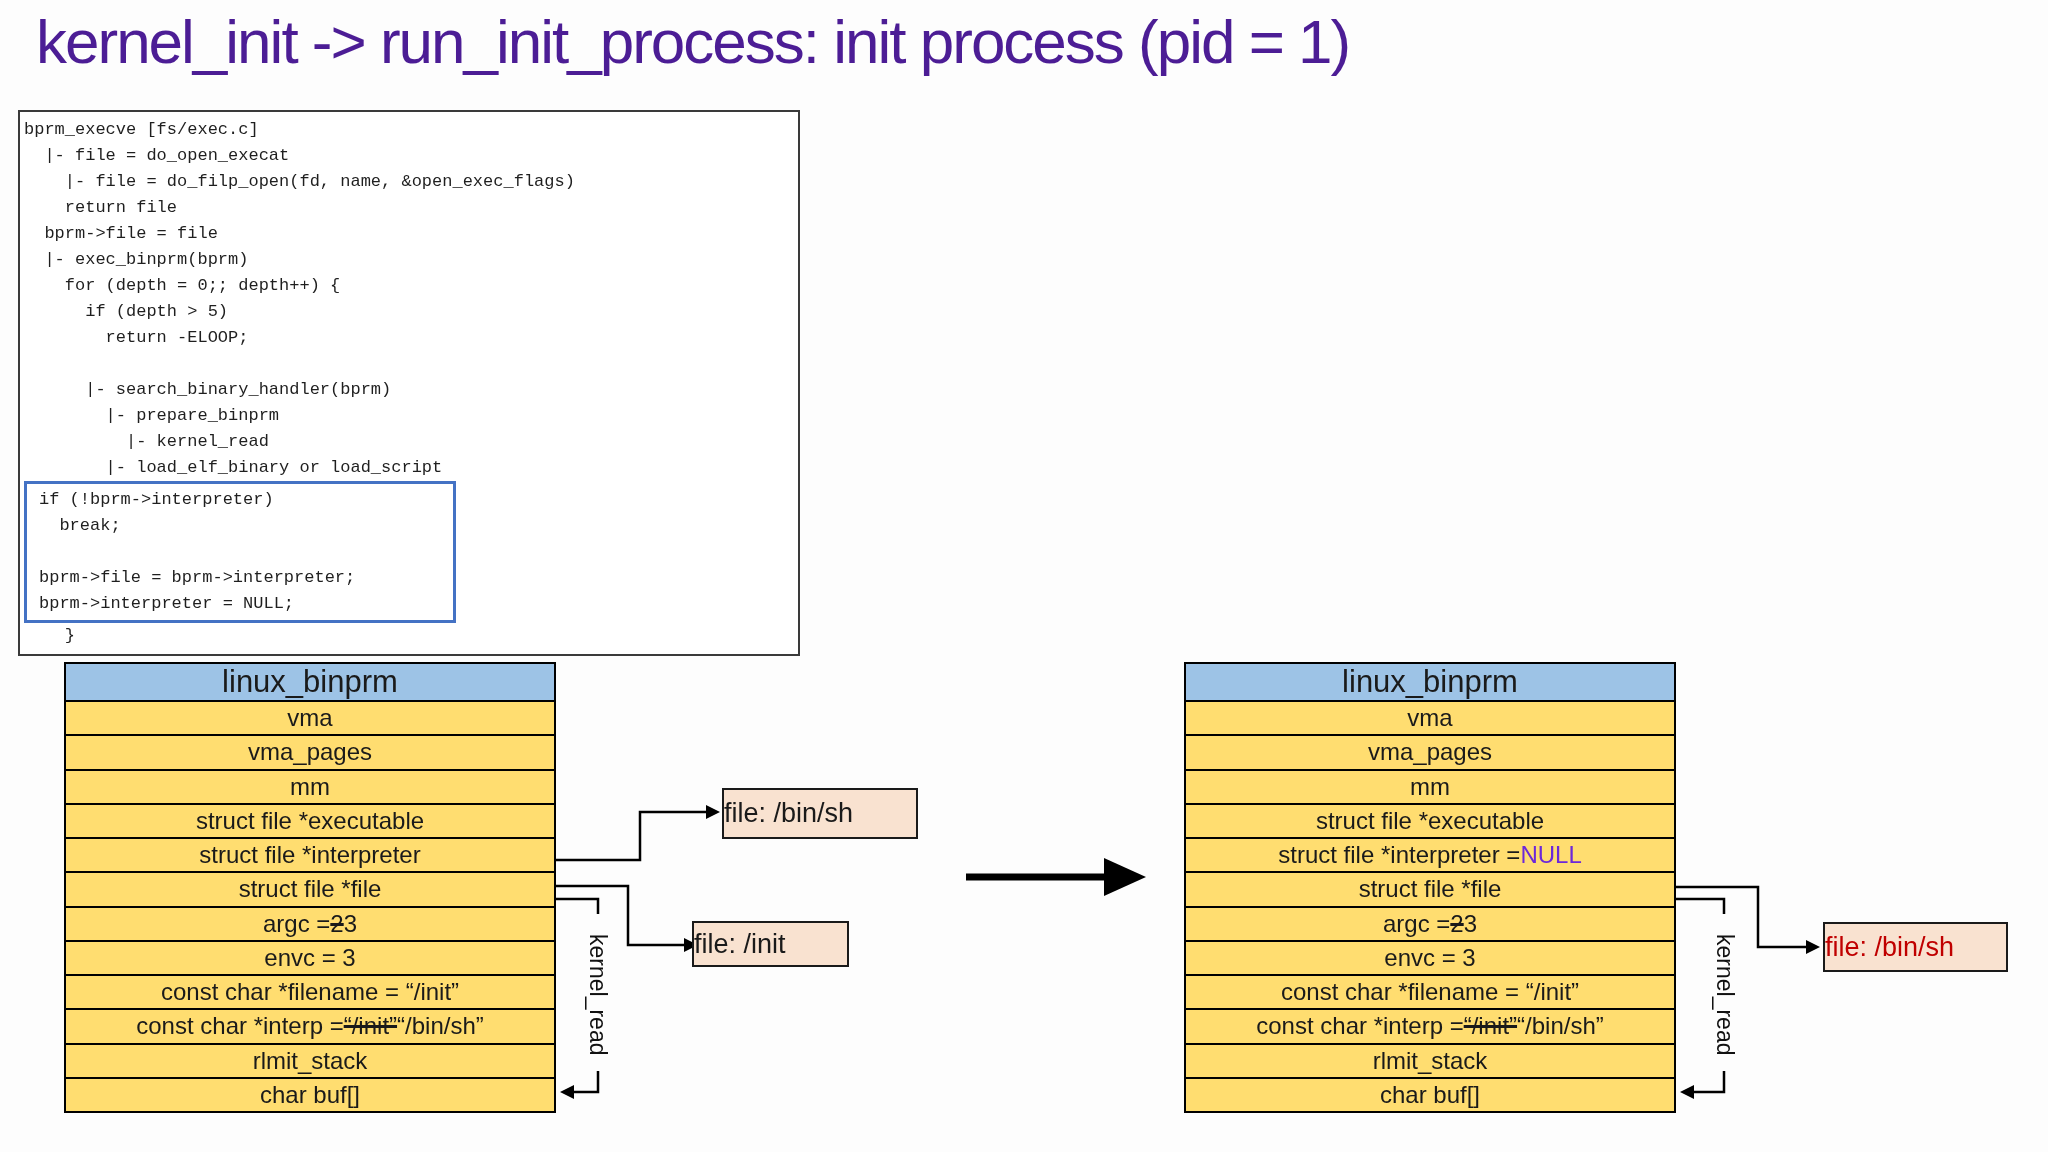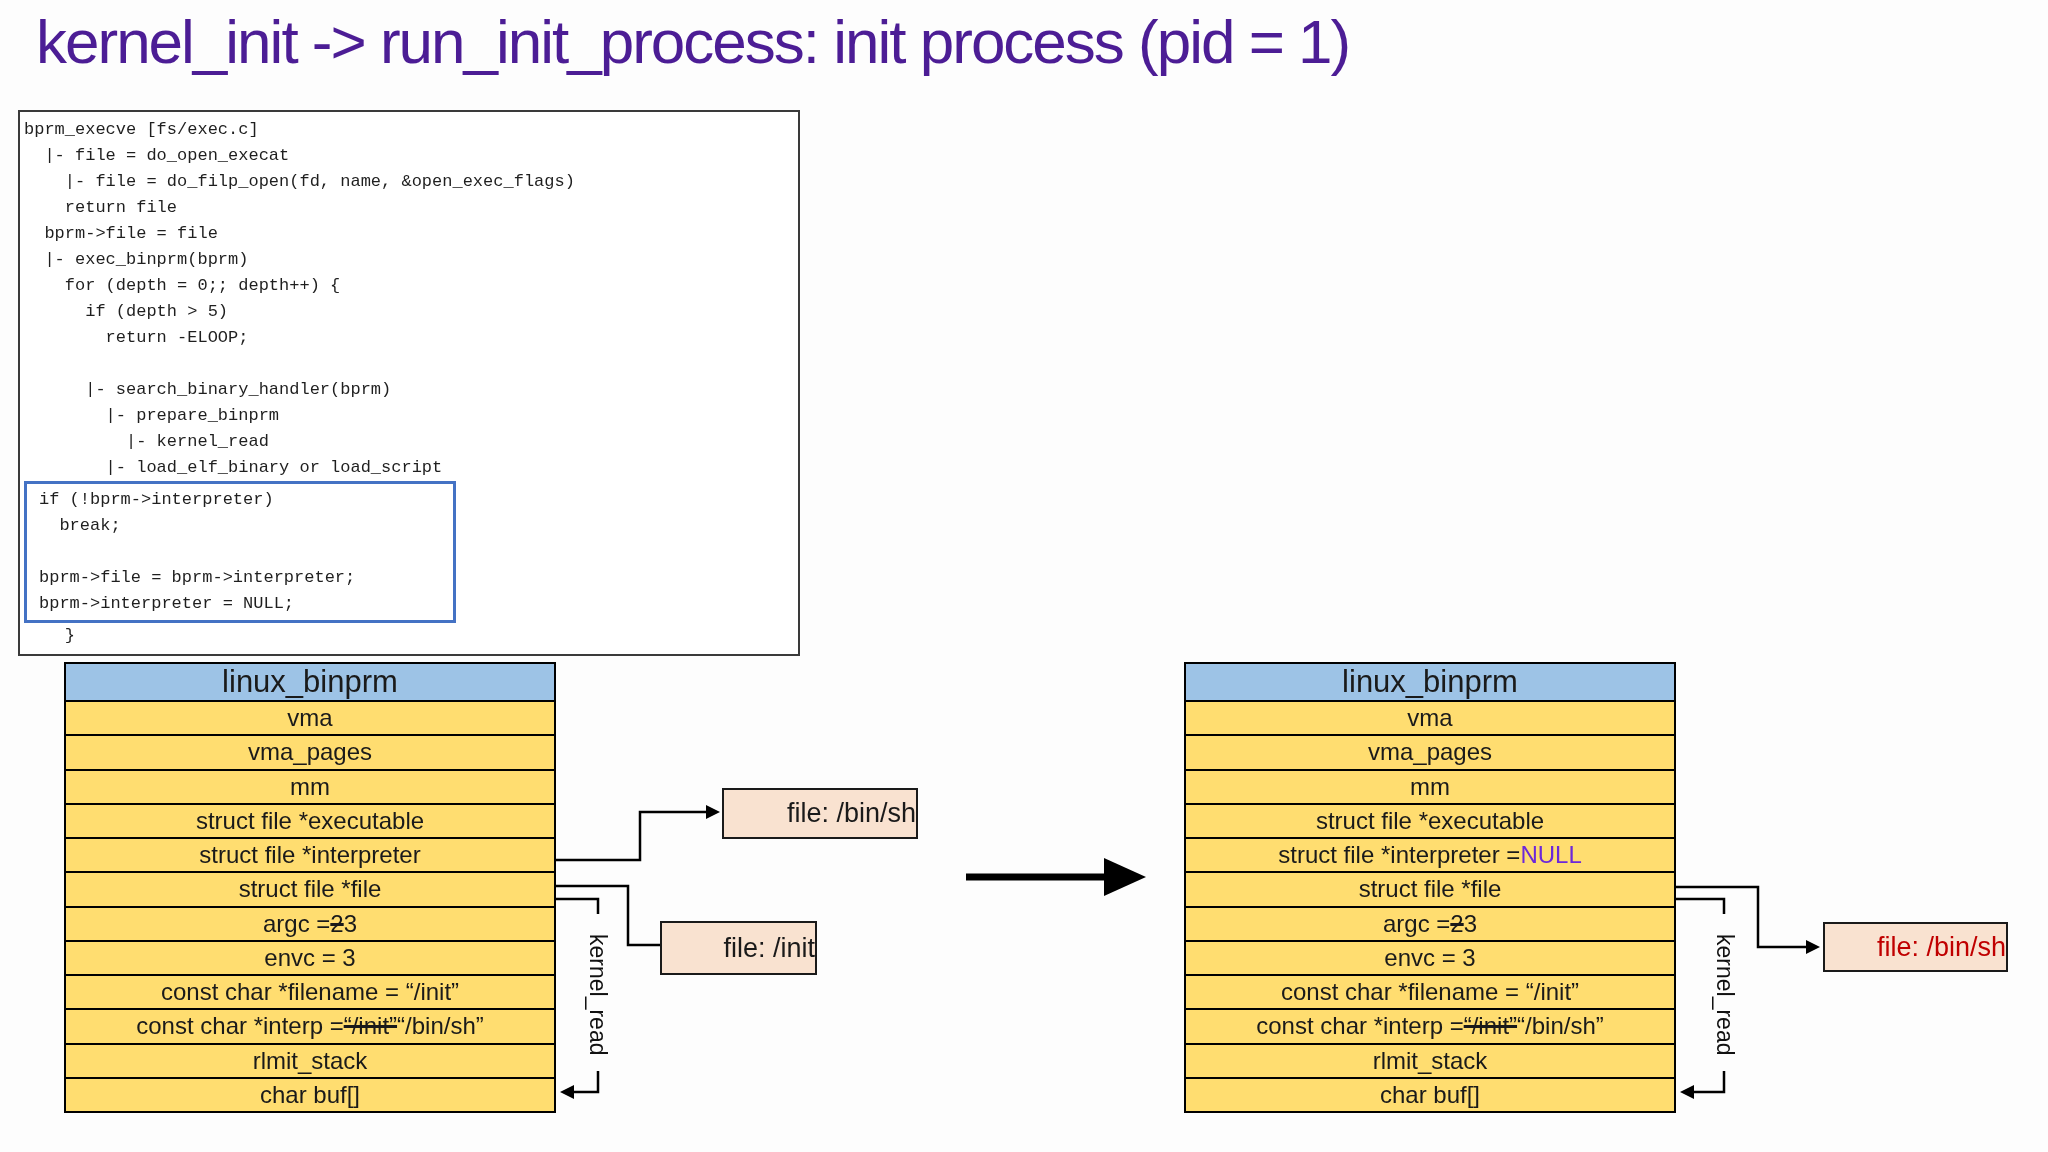--- a/index.html
+++ b/index.html
@@ -22,23 +22,23 @@
                        justify-content:center;font-size:31px;}
   .struct-table .trow{flex:1;background:#FFDD70;border-top:2px solid #000;
                       display:flex;align-items:center;justify-content:center;
                       font-size:24px;white-space:nowrap;}
   .left-table{left:64px;top:662px;}
   .right-table{left:1184px;top:662px;}
   .strike{text-decoration:line-through;text-decoration-thickness:2.5px;}
   .red{color:#6d28d9;}
   .file-box{position:absolute;box-sizing:border-box;background:#F9E2D0;
             border:2.5px solid #1a1a1a;display:flex;align-items:center;
-            justify-content:flex-end;font-size:27px;white-space:nowrap;}
+            justify-content:flex-start;font-size:27px;white-space:nowrap;}
   .fb-binsh-left{left:722px;top:788px;width:196px;height:51px;}
-  .fb-init{left:660px;top:921px;width:157px;height:54px;}
+  .fb-init{left:692px;top:921px;width:157px;height:46px;}
   .fb-binsh-right{left:1823px;top:922px;width:185px;height:50px;color:#C00000;}
   .vlabel{position:absolute;writing-mode:vertical-rl;font-size:23px;
           white-space:nowrap;color:#111;}
   .vlabel-left{left:583px;top:912px;height:165px;width:28px;text-align:center;}
   .vlabel-right{left:1710px;top:912px;height:165px;width:28px;text-align:center;}
 </style>
 </head>
 <body>
 
 <div class="page">

